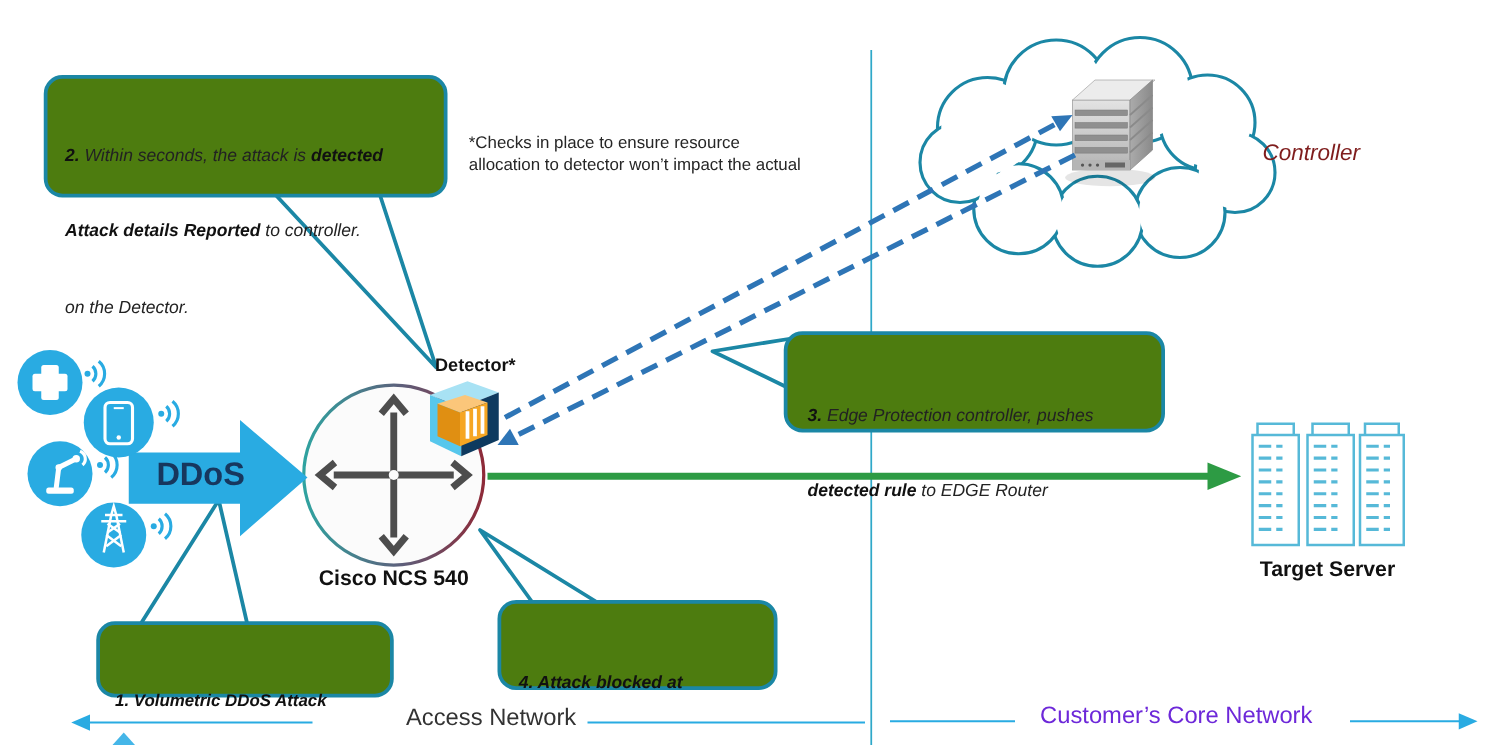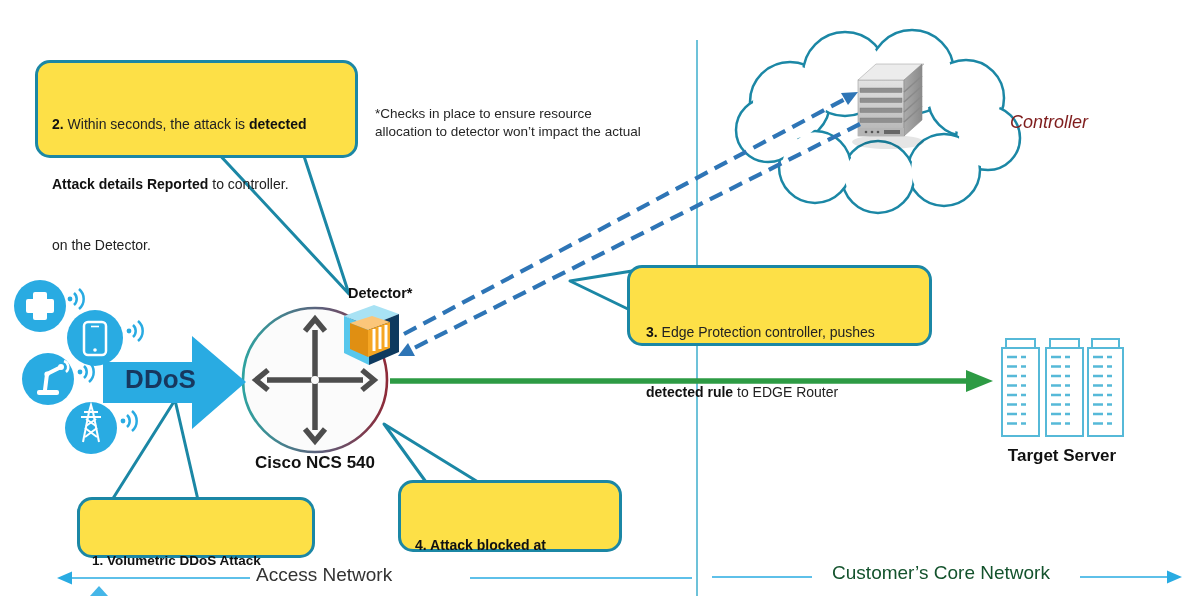--- a/index.html
+++ b/index.html
@@ -1,34 +1,34 @@
 <!DOCTYPE html>
 <html><head>
 <meta charset="utf-8">
 <style>
   html,body{margin:0;padding:0;background:#fff;}
   .canvas{position:relative;width:1193px;height:596px;background:#ffffff;overflow:hidden;
           font-family:"Liberation Sans",sans-serif;}
   svg.layer{position:absolute;left:0;top:0;z-index:1;}
   .txt{position:absolute;z-index:3;}
-  .co{position:absolute;z-index:3;box-sizing:border-box;background:#fde047;border:3px solid #1b87a5;
-      border-radius:15px;color:#222;font-size:14px;line-height:1.45;white-space:pre;}
+  .co{position:absolute;z-index:3;box-sizing:border-box;background:#4d7c0f;border:3px solid #1b87a5;
+      border-radius:15px;color:#222;font-size:14px;line-height:1.45;white-space:pre;font-style:italic;}
   .co b{color:#111;}
   #co2{left:35px;top:60px;width:323px;height:98px;padding:10px 14px;}
   #co3{left:627px;top:265px;width:305px;height:81px;padding:13px 16px;}
   #co1{left:77px;top:497px;width:238px;height:61px;padding:14px 12px;font-size:13.5px;line-height:1.4;}
   #co4{left:398px;top:480px;width:224px;height:72px;padding:11px 14px;}
   .note{left:375px;top:57px;width:320px;font-size:13.5px;line-height:1.3;color:#262626;margin-top:48px;}
   .lbl-detector{left:348px;top:285px;font-weight:bold;font-size:14.5px;color:#111;}
   .lbl-router{left:240px;top:453px;width:150px;text-align:center;font-weight:bold;font-size:17px;color:#111;}
   .lbl-controller{left:1010px;top:112px;font-size:18px;color:#7f1d1d;font-style:italic;}
   .lbl-ddos{left:113px;top:364px;width:95px;text-align:center;font-weight:bold;font-size:26px;color:#17375e;}
   .lbl-target{left:998px;top:446px;width:128px;text-align:center;font-weight:bold;font-size:17px;color:#111;}
-  .lbl-access{left:256px;top:564px;width:205px;text-align:left;font-size:19px;color:#333;}
-  .lbl-core{left:810px;top:562px;width:262px;text-align:center;font-size:19px;color:#14532d;}
+  .lbl-access{left:256px;top:564px;width:205px;text-align:right;font-size:19px;color:#333;}
+  .lbl-core{left:810px;top:562px;width:262px;text-align:center;font-size:19px;color:#6d28d9;}
 </style>
 </head>
 <body>
 
 <div class="canvas">
 
 <svg class="layer" width="1193" height="596" viewBox="0 0 1193 596">
   <defs>
     <linearGradient id="ringGrad" x1="0" y1="0" x2="1" y2="0">
       <stop offset="0" stop-color="#2fa3a0"></stop>

